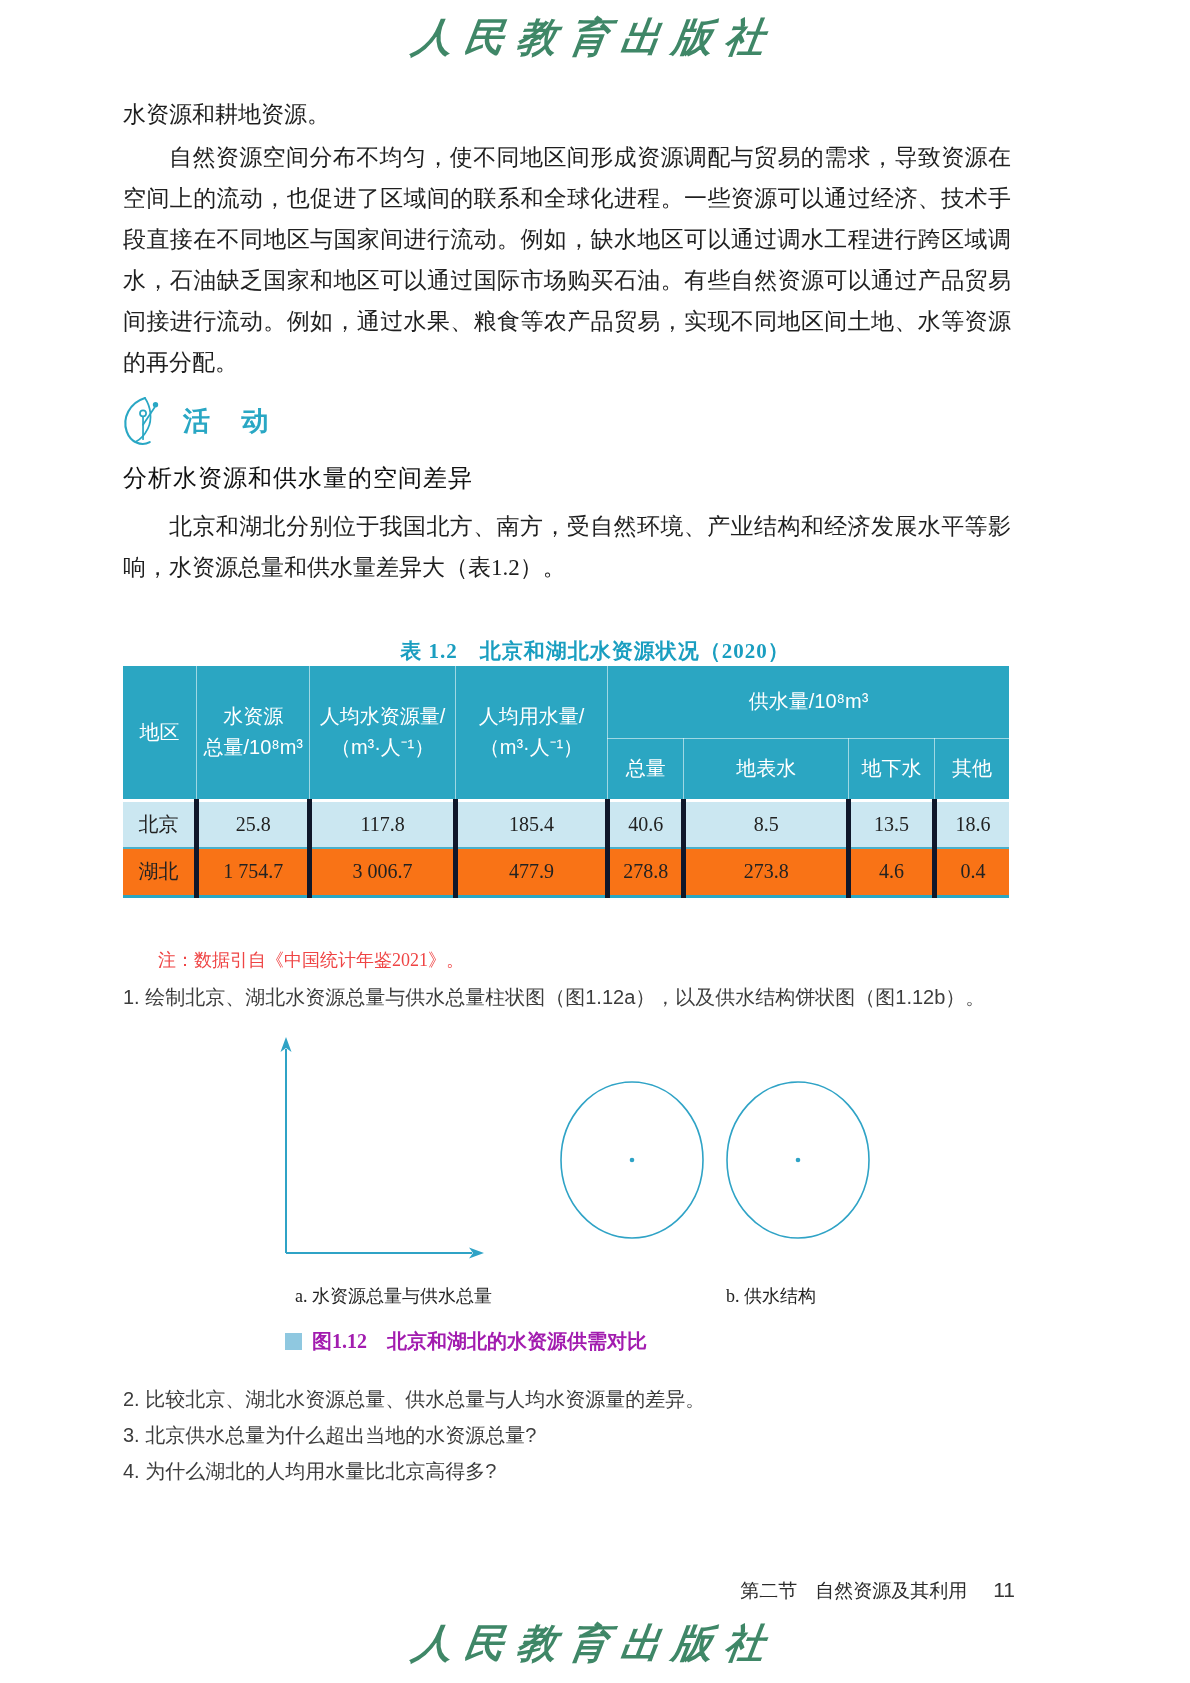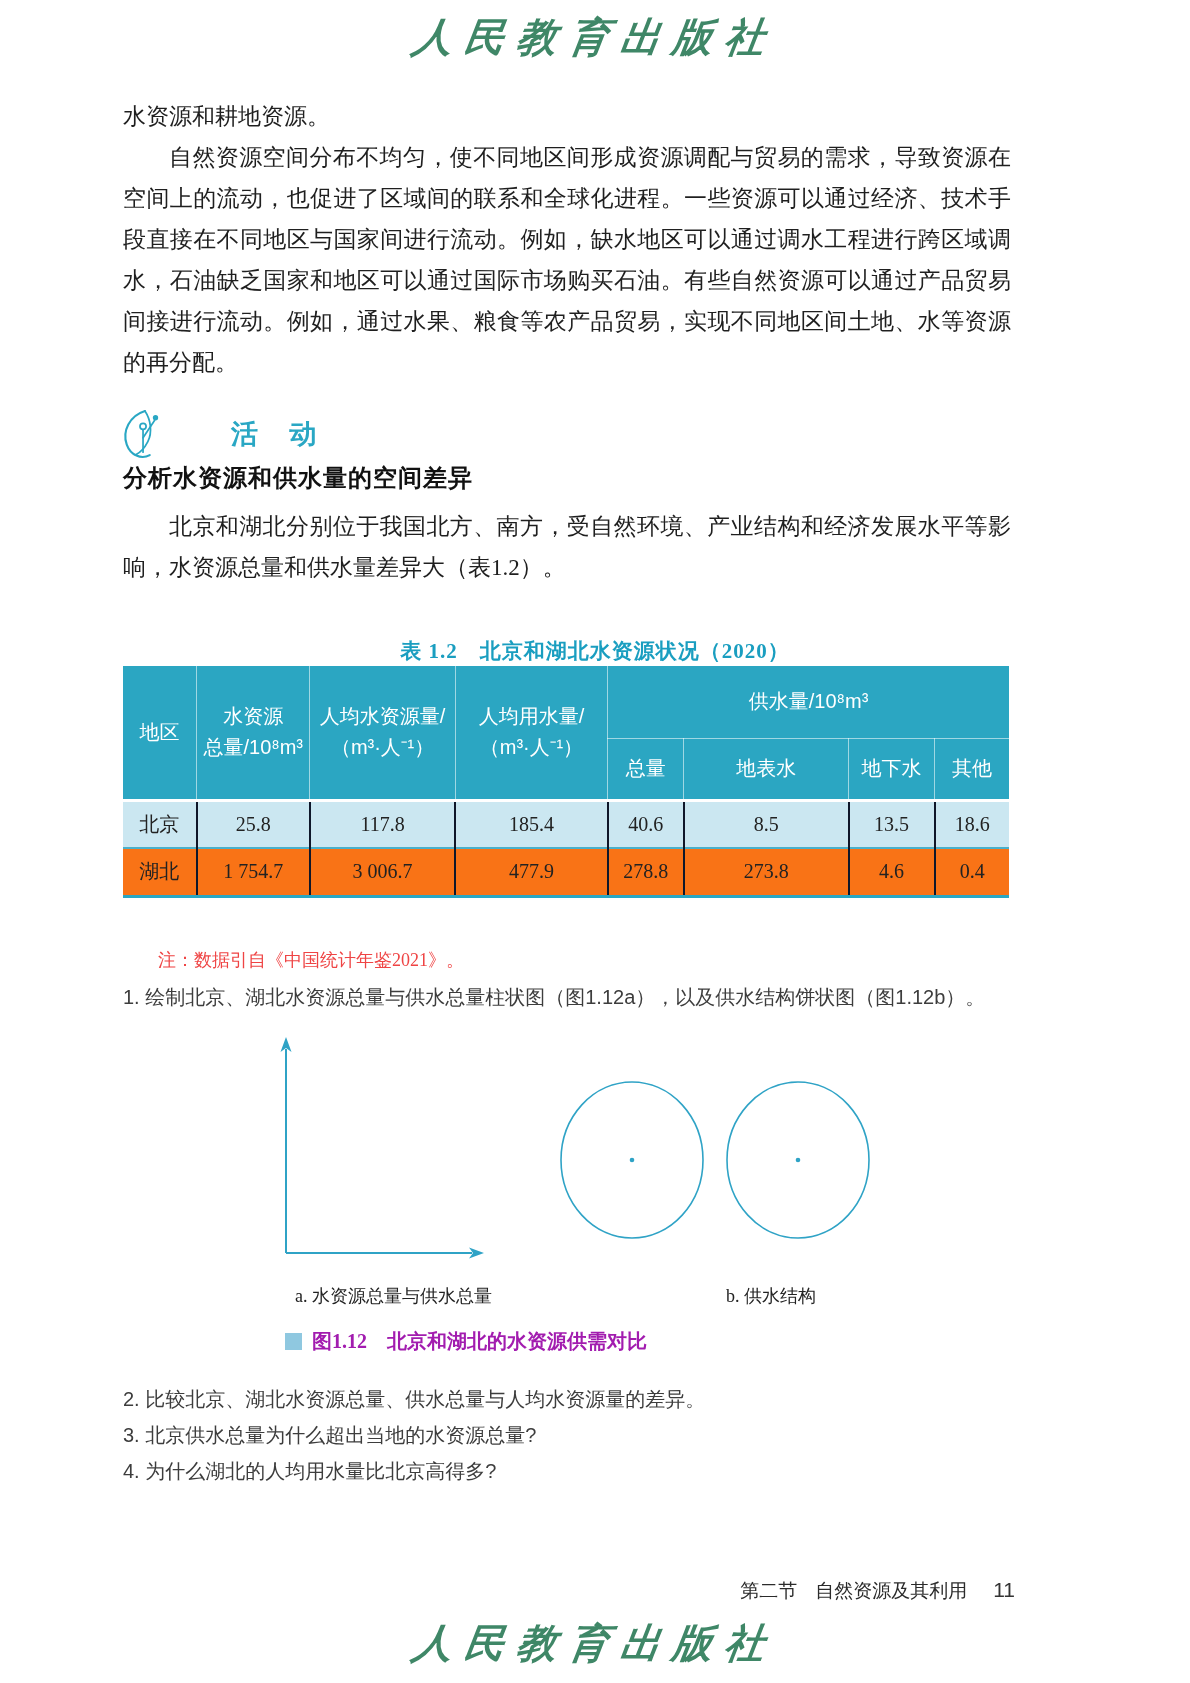--- a/index.html
+++ b/index.html
@@ -13,32 +13,32 @@
   .logo { position:absolute; left:0; right:0; text-align:center;
     font-family:"DejaVu Serif", serif; font-style:italic; font-weight:bold;
     font-size:40px; color:#2F7D5B; letter-spacing:12px;
     transform:skewX(-8deg); opacity:.92; }
   .logo-top { top:10px; }
   .logo-bottom { top:1616px; }
 
   
   .intro { position:absolute; top:96px; left:123px; width:888px;
     font-size:23px; line-height:41px; text-align:justify; }
-  .intro .cont { text-indent:0; }
+  .intro .cont { text-indent:0;font-family:Liberation Mono, monospace; }
   .intro .para { text-indent:2em; }
 
   
-  .activity-row { position:absolute; top:404px; left:121px; height:60px;
-    display:flex; align-items:center;gap:48px; }
+  .activity-row { position:absolute; top:391px; left:121px; height:60px;
+    display:flex; align-items:center; }
   .activity-icon { width:46px; height:54px; margin-right:16px; }
   .activity-label { font-family:"Liberation Sans", sans-serif; font-weight:bold;
     font-size:27px; color:#29A7C4; letter-spacing:12px; }
 
   .activity-heading { position:absolute; top:462px; left:123px;
-    font-family:"Liberation Sans", sans-serif; font-weight:bold;
+    font-family:"Liberation Sans", sans-serif; font-weight:normal;
     font-size:24px; color:#111; letter-spacing:1px; }
 
   .activity-para { position:absolute; top:506px; left:123px; width:888px;
     font-size:23px; line-height:41px; text-align:justify; text-indent:2em; }
 
   
   .table-title { position:absolute; top:637px; left:0; right:0; text-align:center;
     font-weight:bold; font-size:21px; color:#1A9EC0; letter-spacing:1px; }
   table.res { position:absolute; top:666px; left:123px; width:886px;
     border-collapse:collapse; table-layout:fixed; }
@@ -46,21 +46,21 @@
     background:#2BA6C2; color:#ffffff; font-family:"Liberation Sans", sans-serif;
     font-weight:normal; font-size:20px; text-align:center; vertical-align:middle;
     white-space:pre-line; line-height:1.55; padding:4px 2px;
     border-right:1px solid rgba(255,255,255,.55);
     border-bottom:1px solid rgba(255,255,255,.55);
   }
   table.res th:last-child { border-right:none; }
   table.res tr.group-row th { height:72px; }
   table.res tr.sub-row th { height:62px; }
   table.res td { text-align:center; vertical-align:middle; height:48px;
-    font-size:20px; color:#222; border-right:2px solid #0f172a; }
+    font-size:20px; color:#222; border-right:5px solid #0f172a; }
   table.res td:last-child { border-right:none; }
   table.res tr.row-a td { background:#CBE7F1; border-top:3px solid #ffffff; }
   table.res tr.row-b td { background:#f97316; border-top:2px solid #49B0CB;
     border-bottom:3px solid #2BA6C2; }
 
   .table-note { position:absolute; top:948px; left:158px; font-size:18px; color:#ef4444; }
 
   .q1 { position:absolute; top:984px; left:123px; width:920px;
     font-family:"Liberation Sans", sans-serif; font-size:20px; color:#3d3d3d; }
 

